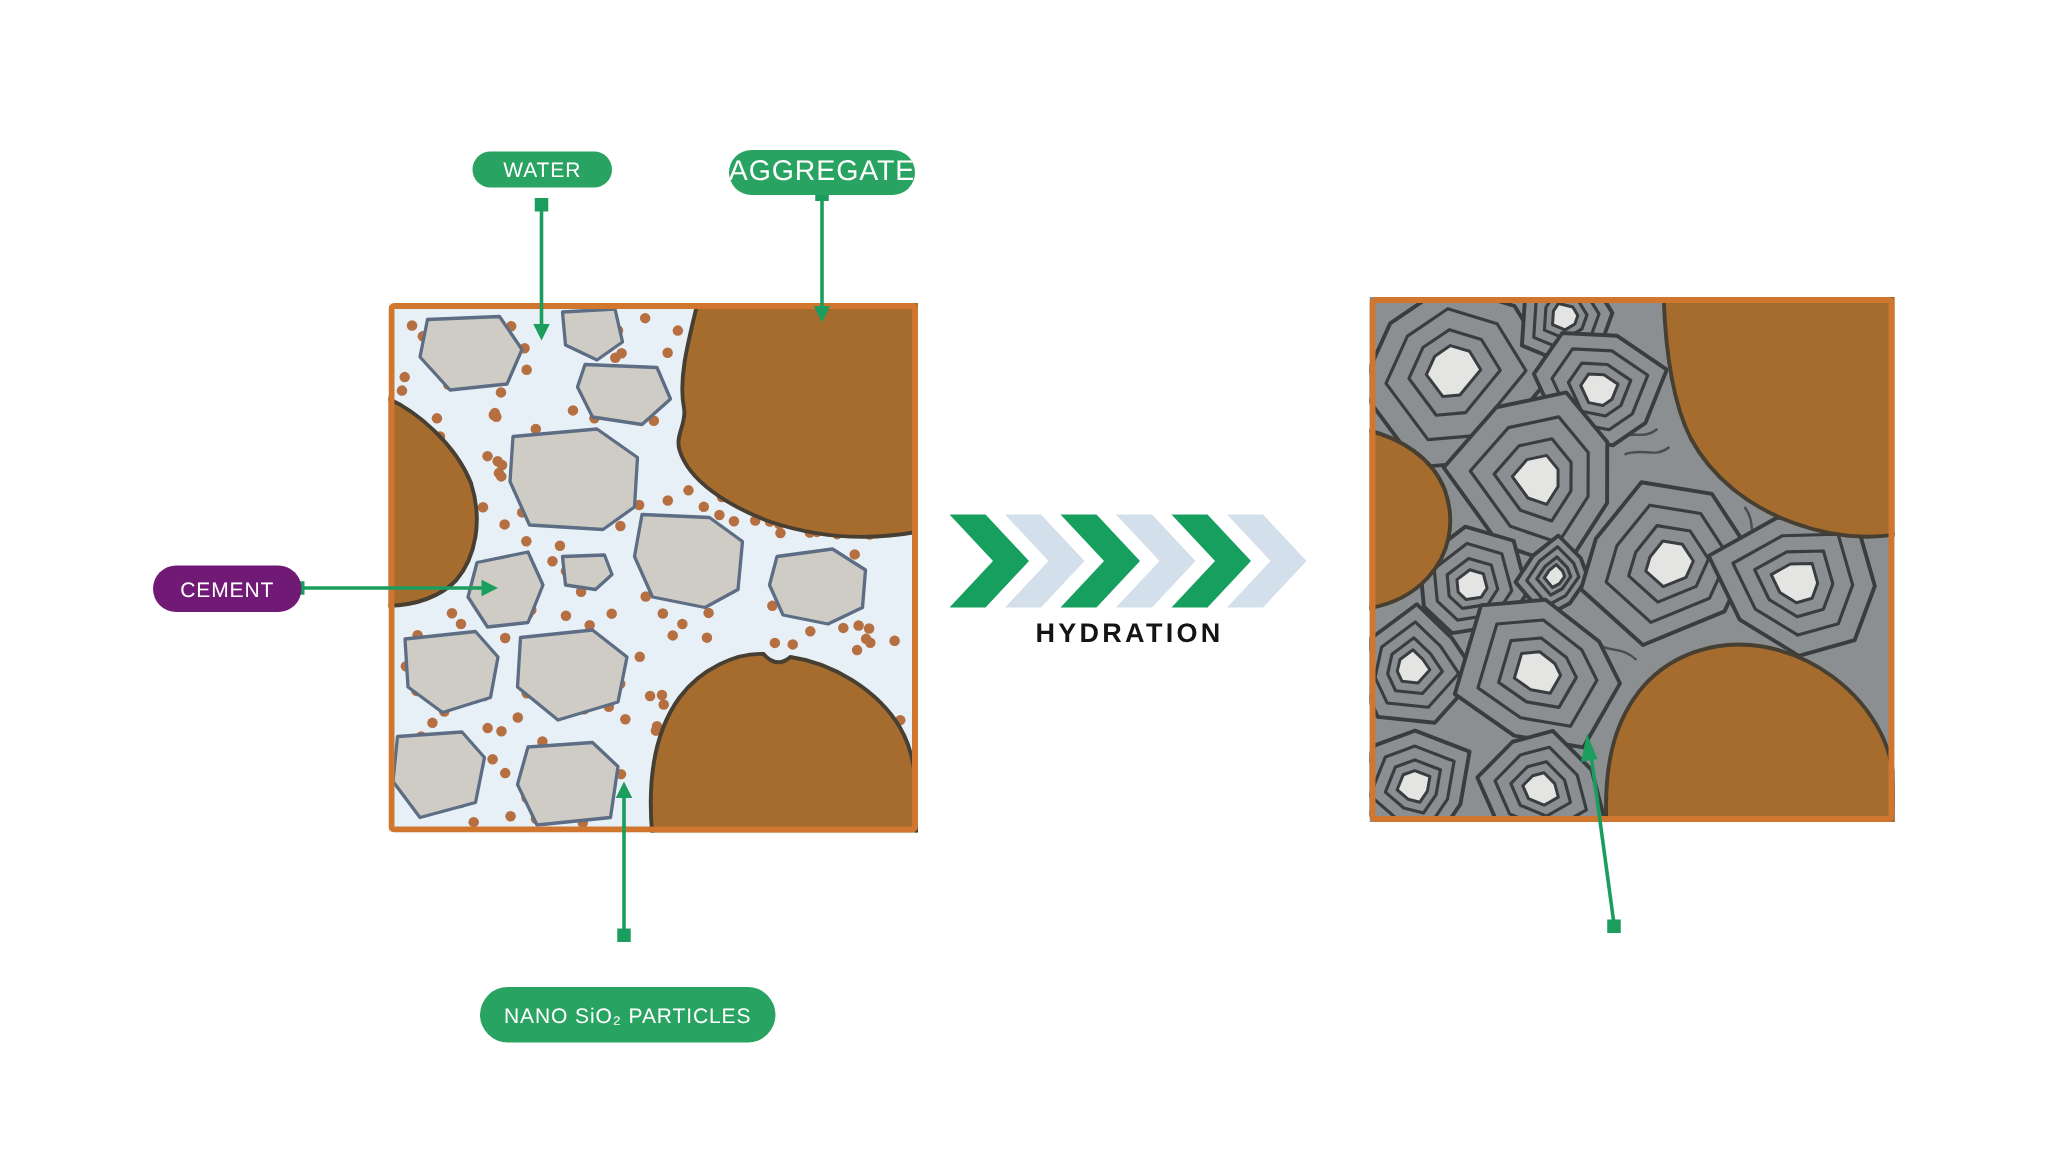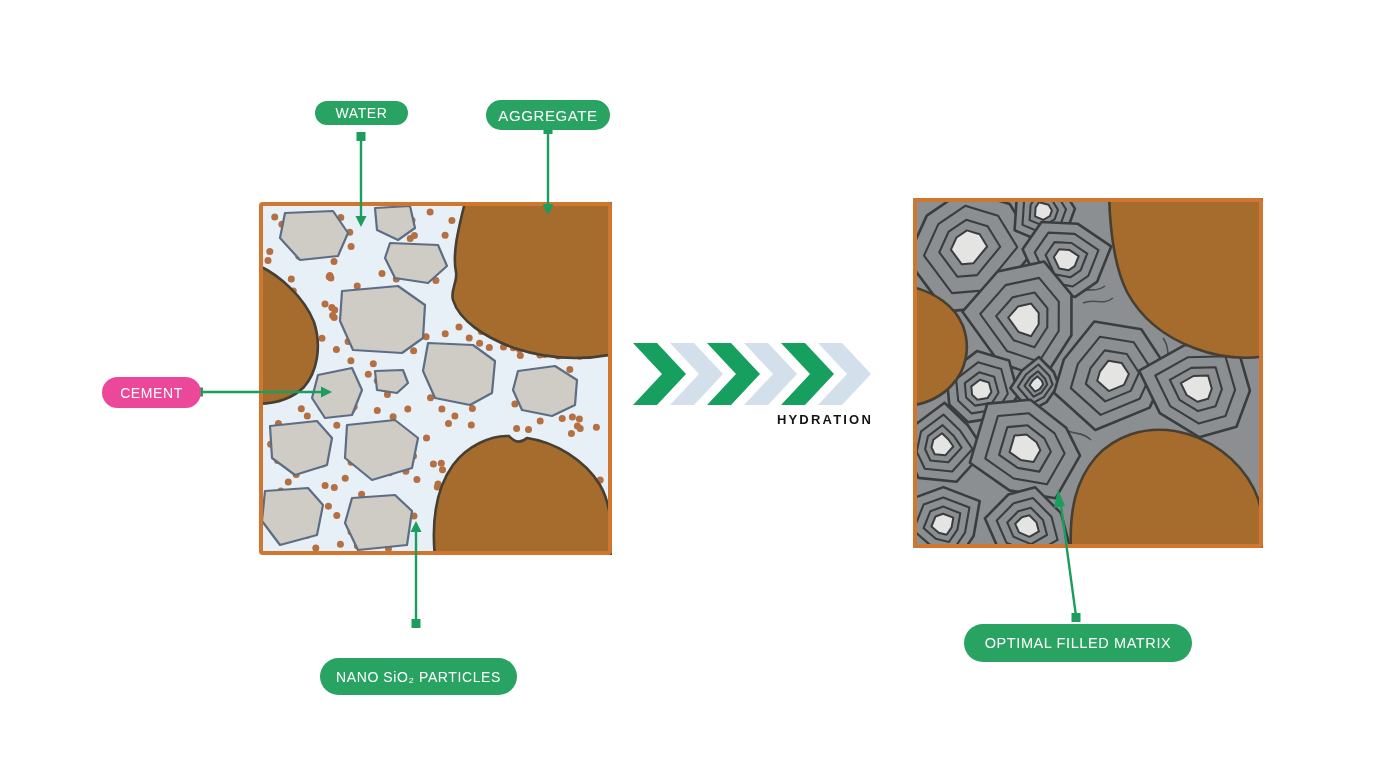--- a/index.html
+++ b/index.html
@@ -4,26 +4,26 @@
 <style>
   html,body{margin:0;padding:0;background:#fff;}
   .canvas{position:relative;width:1378px;height:770px;background:#ffffff;overflow:hidden;
           font-family:"Liberation Sans","DejaVu Sans",sans-serif;}
   .panel{position:absolute;z-index:1;}
   .panel svg{display:block;}
   #arrow-overlay{position:absolute;left:0;top:0;width:1378px;height:770px;z-index:5;pointer-events:none;}
   .pill{position:absolute;z-index:6;display:flex;align-items:center;justify-content:center;
         border-radius:999px;color:#ffffff;letter-spacing:.6px;font-size:14px;}
   .pill-water{left:315px;top:101px;width:93px;height:24px;}
-  .pill-aggregate{left:486px;top:100px;width:124px;height:30px;font-size:15px;}
+  .pill-aggregate{left:486px;top:100px;width:124px;height:30px;font-size:19px;}
   .pill-cement{left:102px;top:377px;width:99px;height:31px;}
   .pill-nano{left:320px;top:630px;width:197px;height:37px;margin-top:28px;}
   .pill-optimal{left:964px;top:624px;width:228px;height:38px;font-size:14.5px;}
   .hydration{position:absolute;left:633px;top:412px;width:240px;z-index:4;
-             text-align:right;font-weight:bold;font-size:13px;letter-spacing:2.2px;}
+             text-align:center;font-weight:bold;font-size:18px;letter-spacing:2.2px;}
   .chevrons{position:absolute;left:633px;top:341px;z-index:4;}
 </style>
 </head>
 <body>
 
 <div class="canvas">
 
   <div class="panel" style="left:259px;top:202px;">
     <svg id="left-illustration" width="353" height="353" viewBox="0 0 353 353">
         <rect x="0" y="0" width="353" height="353" fill="#e7f0f7"></rect>
@@ -442,17 +442,16 @@
       </g>
       <g>
         <rect x="1071.5" y="613" width="9" height="9" fill="#1b9e5d"></rect>
         <line x1="1076" y1="616" x2="1060" y2="498" stroke="#1b9e5d" stroke-width="2.4"></line>
         <polygon points="1054,508 1065,506 1058,489" fill="#1b9e5d"></polygon>
       </g>
     </svg>
 
   <div class="pill pill-water" style="background: rgb(41, 163, 97);">WATER</div>
   <div class="pill pill-aggregate" style="background: rgb(41, 163, 97);">AGGREGATE</div>
-  <div class="pill pill-cement" style="background: #ec4899;">CEMENT</div>
+  <div class="pill pill-cement" style="background: #701a75;">CEMENT</div>
   <div class="pill pill-nano" style="background: rgb(41, 163, 97);">NANO SiO₂ PARTICLES</div>
-  <div class="pill pill-optimal" style="background: rgb(41, 163, 97);">OPTIMAL FILLED MATRIX</div>
 
 </div>
 
 </body></html>

